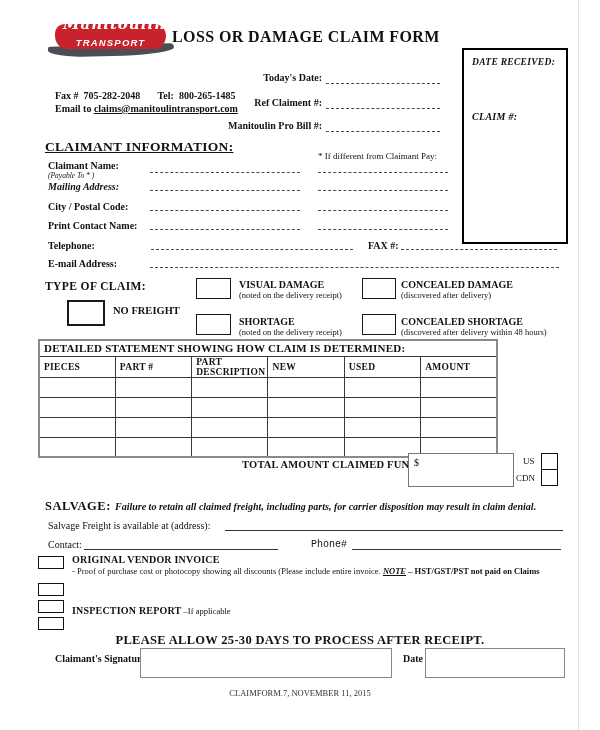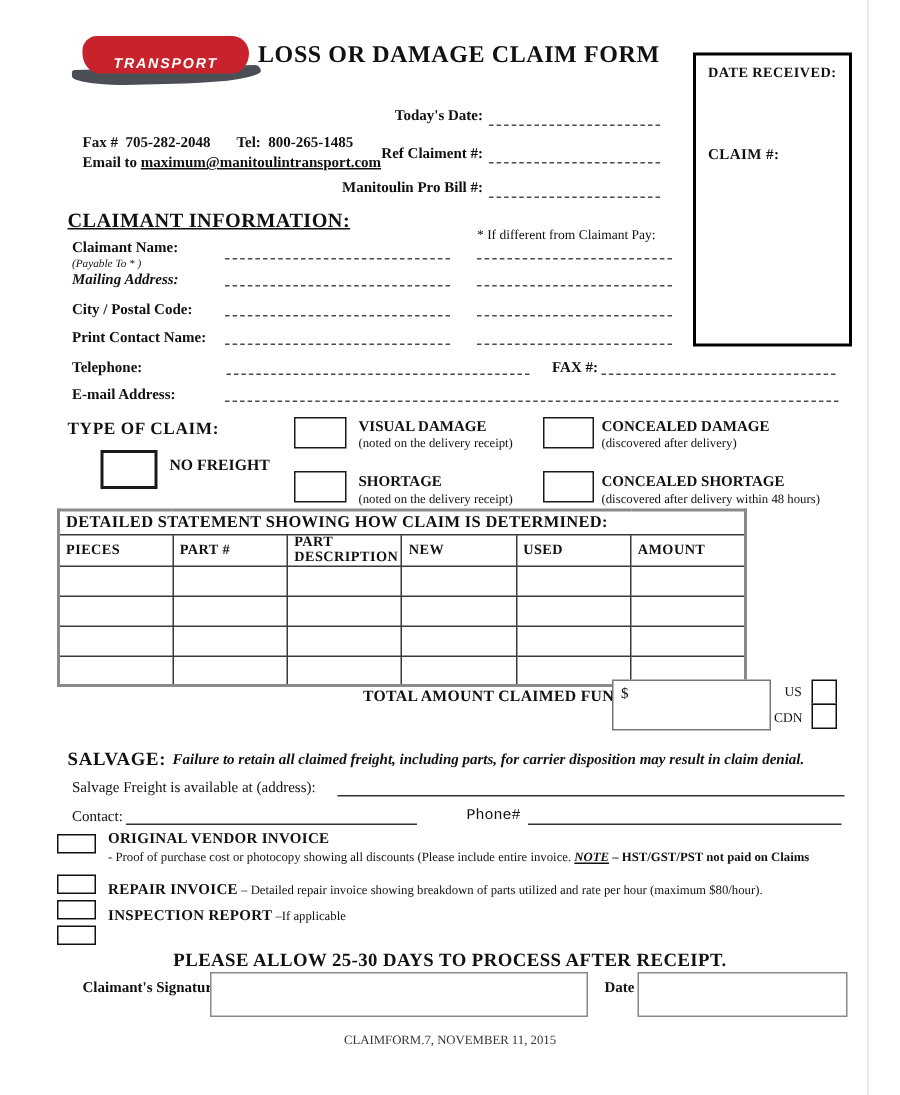--- a/index.html
+++ b/index.html
@@ -34,22 +34,22 @@
     color:#fff; font-family:"Liberation Sans", sans-serif; font-style:italic;
     font-weight:bold; font-size:9.5px; letter-spacing:1.2px;
   }
   .logo-swoosh {
     position:absolute; left:48px; top:45px; width:126px; height:11px;
     background:#4b4f55; border-radius:3px 6px 60% 50% / 3px 6px 95% 95%;
     transform:rotate(-1.6deg); z-index:1;
   }
   .page-title { left:172px; top:28px; font-size:16px; font-weight:bold; letter-spacing:0.4px; }
   .received-box {
-    position:absolute; left:462px; top:35px; width:106px; height:196px;
-    border:2px solid #000; background:#fff;
+    position:absolute; left:462px; top:48px; width:106px; height:196px;
+    border:2px solid #000; background:#fff;font-style:italic;
   }
   .received-box .lbl1 { position:absolute; left:8px; top:7px; font-size:9.5px; font-weight:bold; letter-spacing:0.3px; }
   .received-box .lbl2 { position:absolute; left:8px; top:61px; font-size:10px; font-weight:bold; letter-spacing:0.3px; }
   .contact-line { position:absolute; left:45px; font-size:10px; font-weight:bold; white-space:pre; }
   .hdr-field-label { position:absolute; width:277px; text-align:right; font-size:10px; font-weight:bold; }
   .sec-heading { font-size:13.5px; font-weight:bold; text-decoration:underline; letter-spacing:0.3px; }
   .row-label { position:absolute; left:48px; font-size:10px; font-weight:bold; }
   .opt-label { position:absolute; font-size:10px; font-weight:bold; }
   .opt-sub { position:absolute; font-size:8.5px; }
   table.detail {
@@ -68,35 +68,36 @@
   .chk-desc { font-size:8.5px; }
   .page-edge { position:absolute; left:578px; top:0; width:0; height:730px; border-left:1px solid #e3e3e3; }
 </style>
 </head>
 <body>
 
 <div class="page">
 
   <div class="logo-swoosh"></div>
   <div class="logo-red">
+    <div class="logo-script">Manitoulin</div>
     <div class="logo-word">TRANSPORT</div>
   </div>
 
   <div class="abs page-title">LOSS OR DAMAGE CLAIM FORM</div>
 
   <div class="received-box">
     <div class="lbl1">DATE RECEIVED:</div>
     <div class="lbl2">CLAIM #:</div>
   </div>
 
   <div class="contact-line" style="top:79px;">
     <span class="pre">Fax #  705-282-2048</span><span class="pre">       </span><span class="pre">Tel:  800-265-1485</span>
   </div>
   <div class="contact-line" style="top:92px;">
-    <span>Email to </span><span style="text-decoration:underline;">maximum@manitoulintransport.com</span>
+    <span>Email to </span><span style="text-decoration:underline;">claims@manitoulintransport.com</span>
   </div>
 
   <div class="hdr-field-label" style="left:45px; top:72px;">Today's Date:</div>
   <div class="dline" style="left:326px; top:83px; width:114px;"></div>
 
   <div class="hdr-field-label" style="left:45px; top:97px;">Ref Claiment #:</div>
   <div class="dline" style="left:326px; top:108px; width:114px;"></div>
 
   <div class="hdr-field-label" style="left:45px; top:120px;">Manitoulin Pro Bill #:</div>
   <div class="dline" style="left:326px; top:131px; width:114px;"></div>
@@ -218,23 +219,20 @@
   <div class="abs" style="left:311px; top:539px; font-size:10px;font-family:Liberation Mono, monospace;">Phone#</div>
   <div class="sline" style="left:352px; top:549px; width:209px;"></div>
 
   <div class="chk-item-box" style="top:556px;"></div>
   <div class="abs chk-label" style="left:72px; top:554px;">ORIGINAL VENDOR INVOICE</div>
   <div class="abs chk-desc" style="left:72px; top:566px; width:500px;">
     <span>- Proof of purchase cost or photocopy showing all discounts (Please include entire invoice.  </span><span class="b i" style="text-decoration:underline;">NOTE</span><span class="b"> – </span><span class="b">HST/GST/PST not paid on  Claims</span>
   </div>
 
   <div class="chk-item-box" style="top:583px;"></div>
-  <div class="abs" style="left:72px; top:583px; width:500px;">
-    <span class="chk-label">REPAIR INVOICE</span><span class="chk-desc"> – Detailed repair invoice showing breakdown of parts utilized and rate per hour (maximum $80/hour).</span>
-  </div>
 
   <div class="chk-item-box" style="top:600px;"></div>
   <div class="abs" style="left:72px; top:600px; width:500px;">
     <span class="chk-label">INSPECTION REPORT</span><span class="chk-desc"> –If applicable</span>
   </div>
 
   <div class="chk-item-box" style="top:617px;"></div>
 
   <div class="abs b" style="left:0; top:633px; width:600px; text-align:center; font-size:12.5px; letter-spacing:0.3px;">PLEASE ALLOW 25-30 DAYS TO PROCESS AFTER RECEIPT.</div>
 

